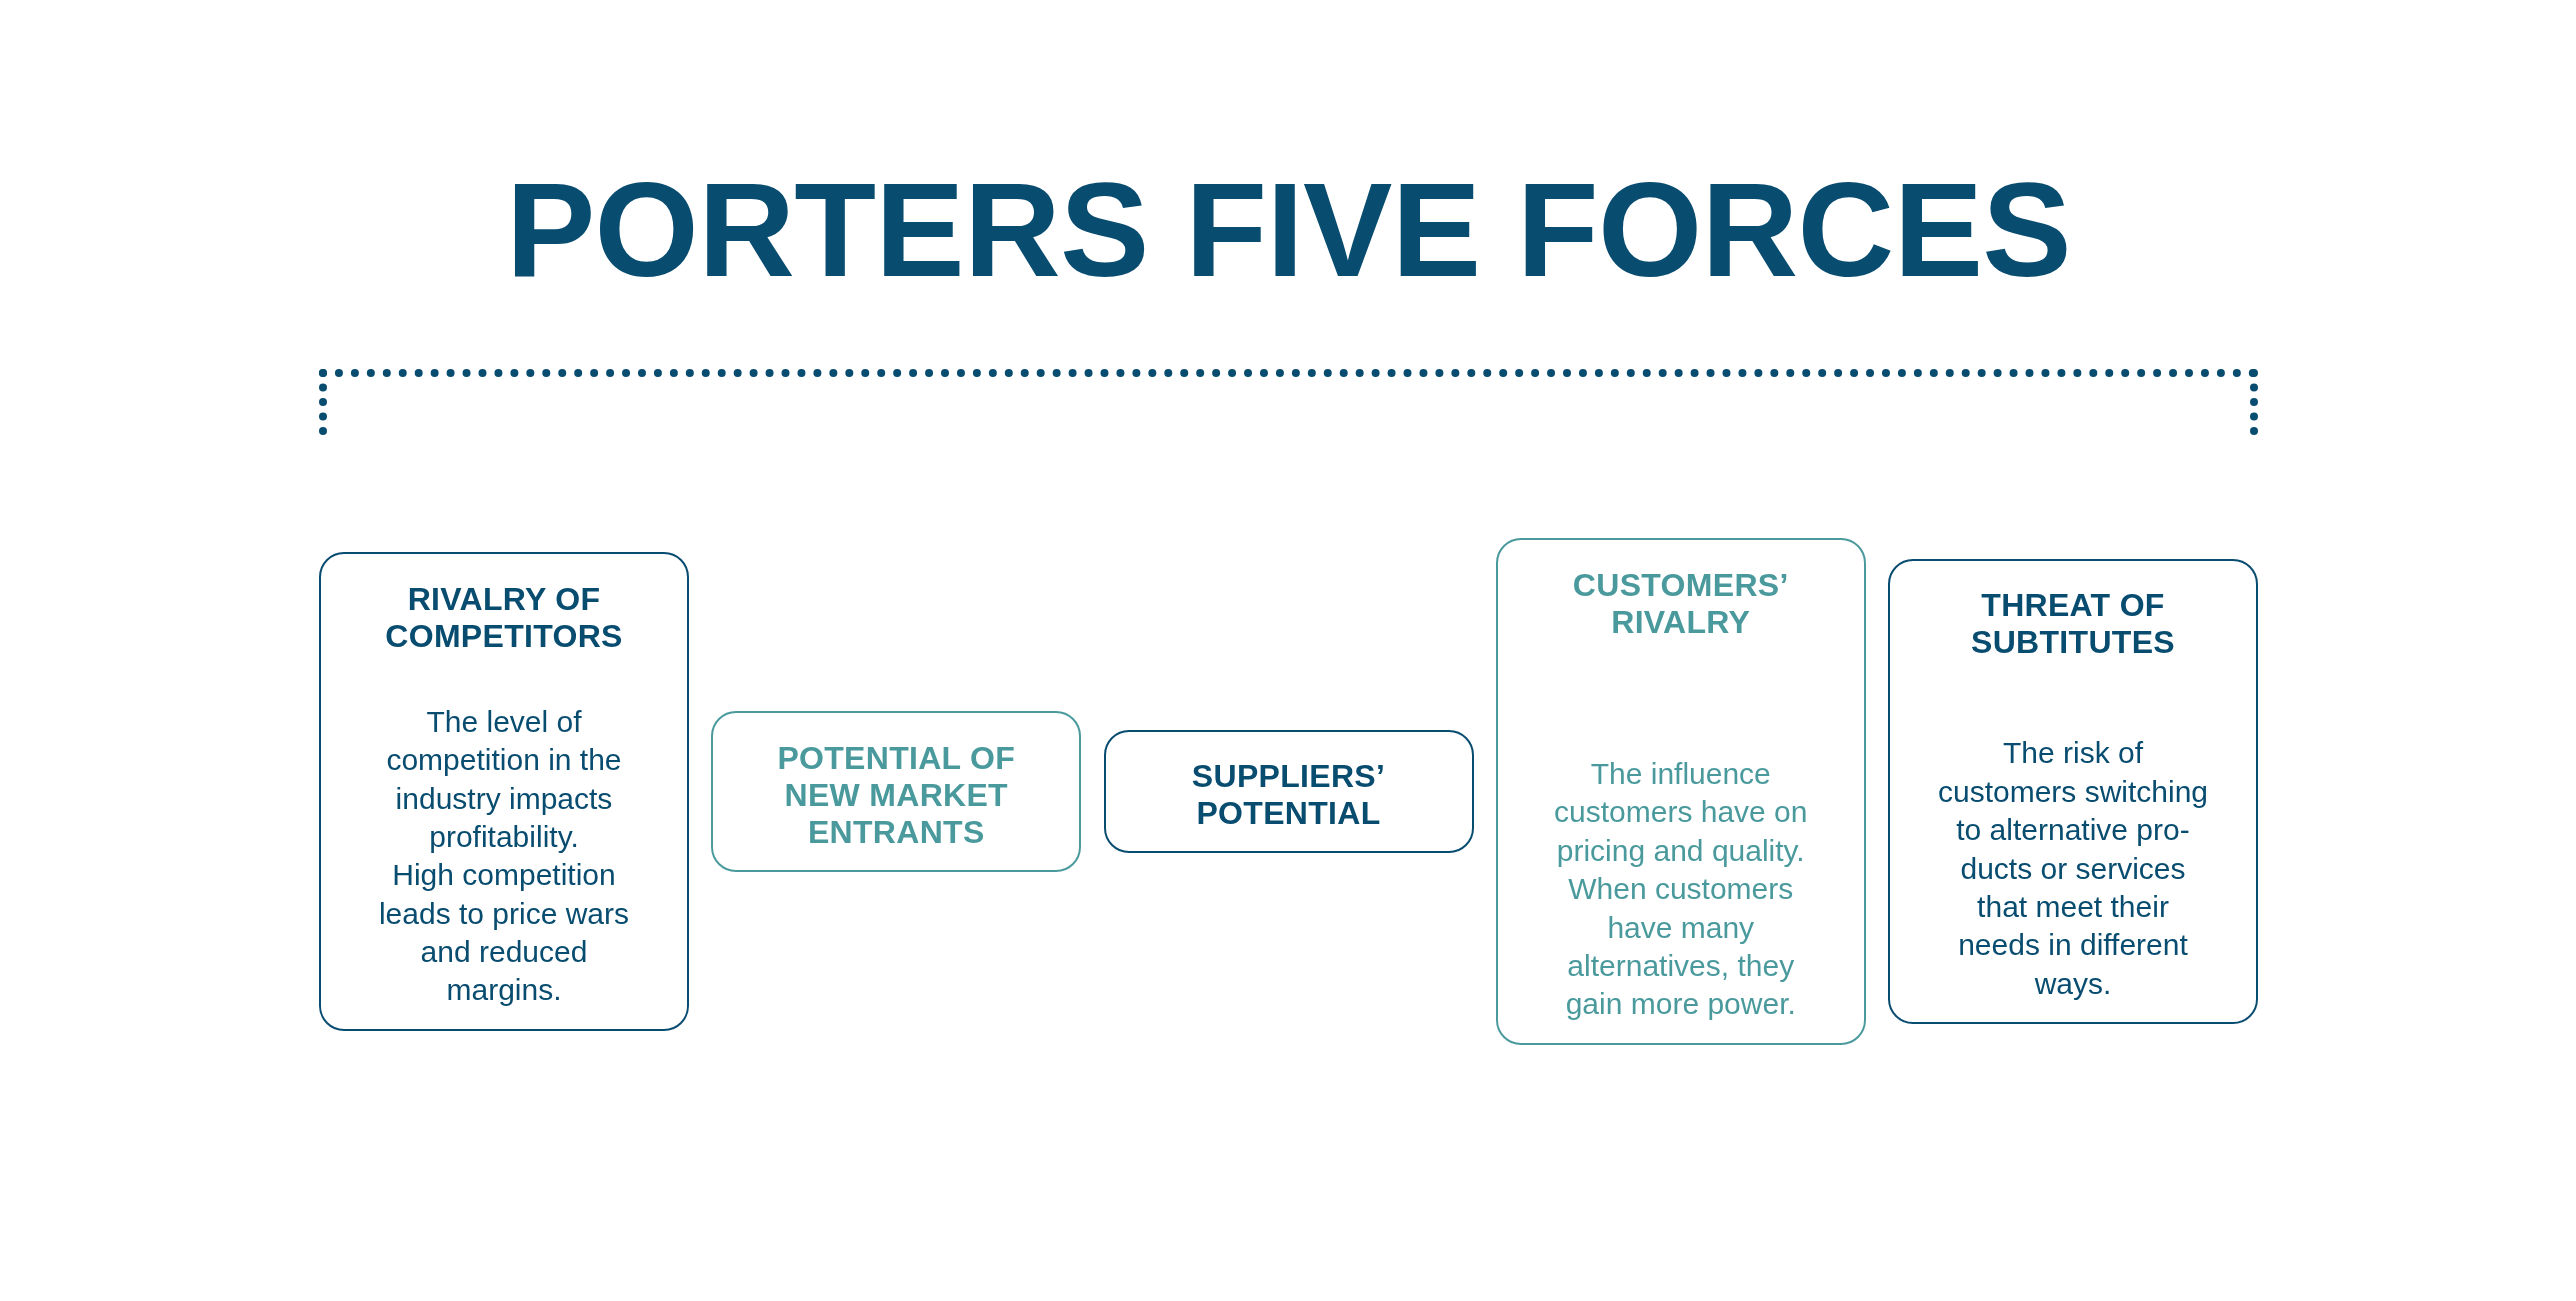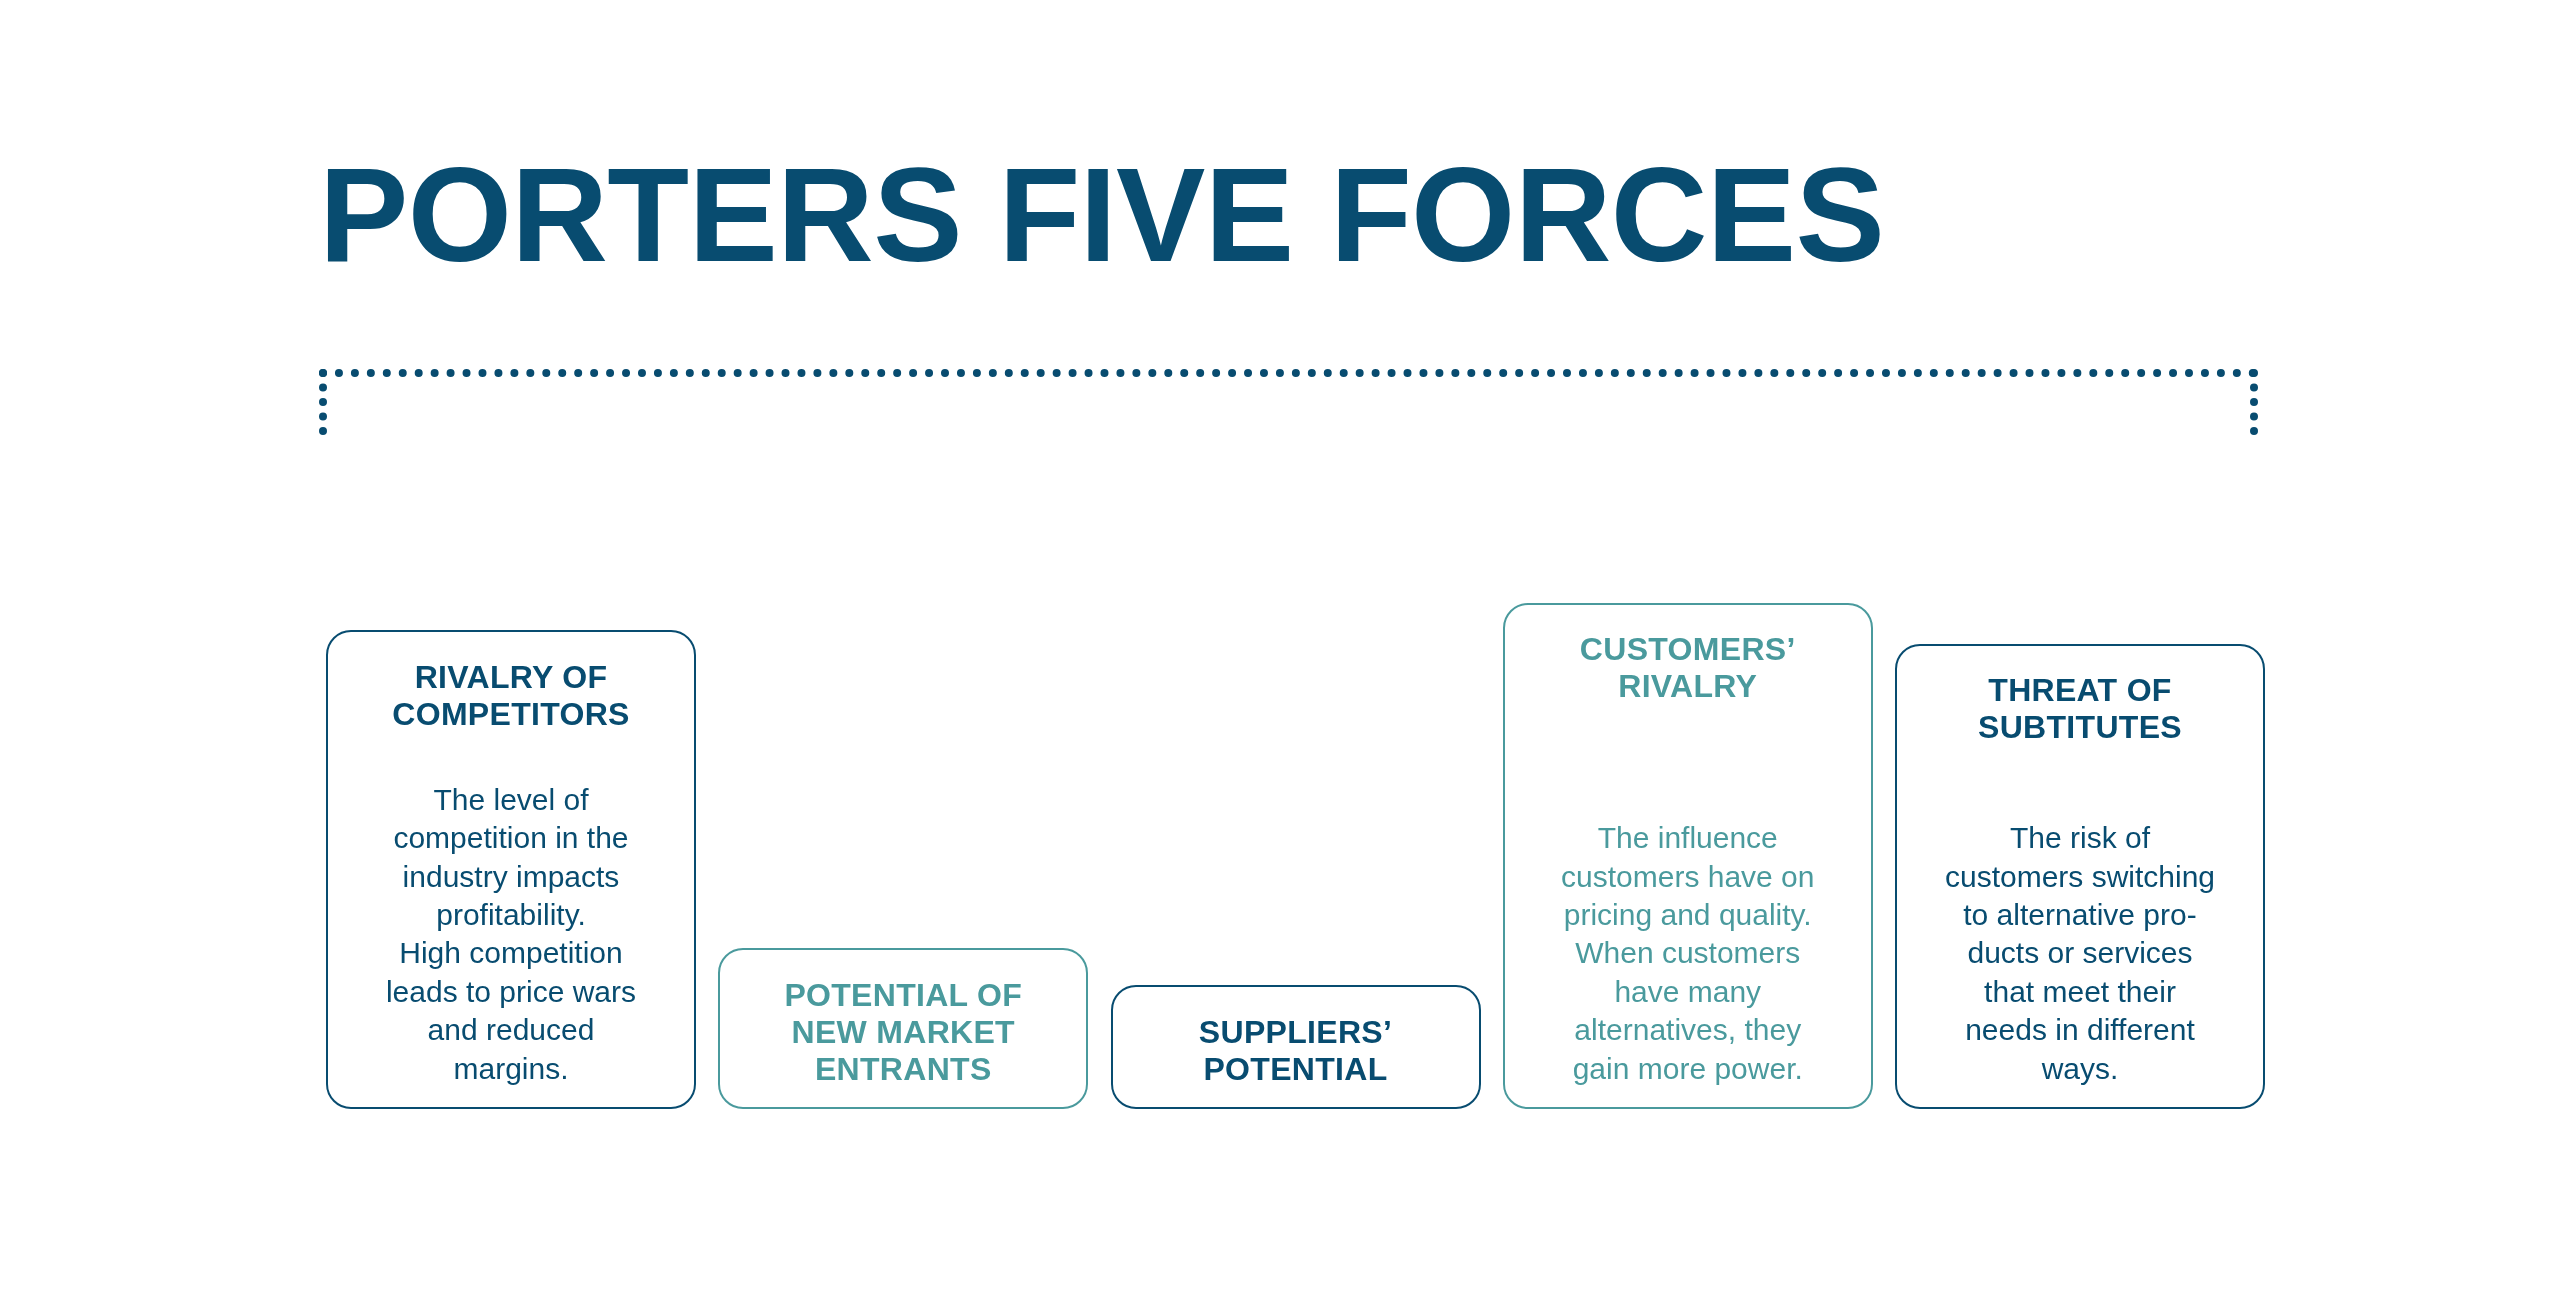--- a/index.html
+++ b/index.html
@@ -15,22 +15,23 @@
     height: 1301px;
     background: #ffffff;
     font-family: "Liberation Sans", sans-serif;
     overflow: hidden;
   }
 
   
   .title {
     position: absolute;
     left: 319px;
-    top: 148px;
+    top: 163px;
     width: 1939px;
+    text-align: center;
     font-family: "Liberation Sans", sans-serif;
     font-size: 134px;
     font-weight: bold;
     line-height: 1.0;
     letter-spacing: -0.7px;
     color: #084C70;
     white-space: nowrap;
   }
 
   
@@ -43,28 +44,28 @@
     border-top: 8.8px dotted #084C70;
     border-left: 8.8px dotted #084C70;
     border-right: 8.8px dotted #084C70;
     border-bottom: none;
     box-sizing: border-box;
   }
 
   
   .cards {
     position: absolute;
-    left: 326px;
+    left: 319px;
     top: 474px;
     width: 1939px;
     height: 635px;
     display: flex;
     flex-direction: row;
     justify-content: space-between;
-    align-items: flex-end;
+    align-items: center;
   }
 
   .card {
     width: 370px;
     box-sizing: border-box;
     border: 2.2px solid #084C70;
     border-radius: 25px;
     background: #ffffff;
     padding: 26.4px 19px 19px 19px;
     display: flex;

